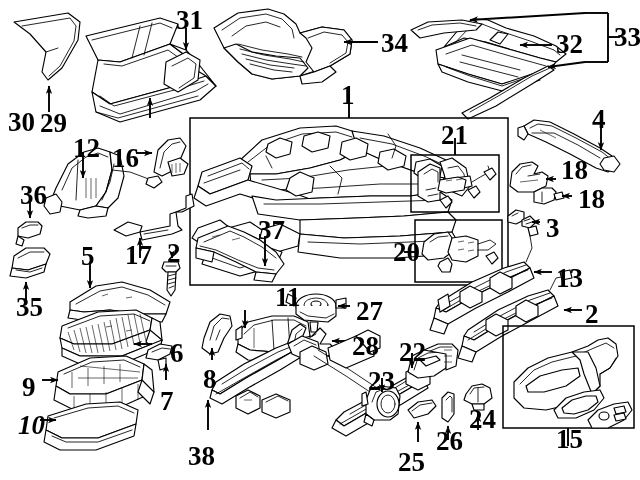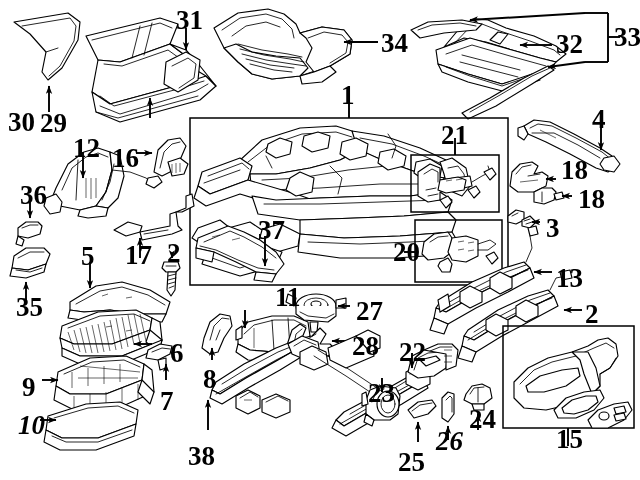--- a/index.html
+++ b/index.html
@@ -524,23 +524,23 @@
   <div class="lbl sz-lg" style="left:393px;top:239px;">20</div>
   <div class="lbl sz-lg" style="left:16px;top:287px;margin-top:7px;">35</div>
   <div class="lbl sz-lg" style="left:556px;top:265px;">13</div>
   <div class="lbl sz-lg" style="left:229px;top:284px;margin-left:46px;">11</div>
   <div class="lbl sz-lg" style="left:356px;top:298px;">27</div>
   <div class="lbl sz-lg" style="left:585px;top:301px;">2</div>
   <div class="lbl sz-lg" style="left:170px;top:340px;">6</div>
   <div class="lbl sz-lg" style="left:352px;top:333px;">28</div>
   <div class="lbl sz-lg" style="left:399px;top:339px;">22</div>
   <div class="lbl sz-lg" style="left:22px;top:374px;">9</div>
-  <div class="lbl sz-lg" style="left:368px;top:368px;margin-top:12px;">23</div>
+  <div class="lbl sz-lg" style="left:368px;top:368px;">23</div>
   <div class="lbl sz-lg" style="left:203px;top:366px;">8</div>
   <div class="lbl sz-lg" style="left:160px;top:388px;">7</div>
   <div class="lbl sz-lg" style="left:469px;top:406px;">24</div>
   <div class="lbl sz-lg" style="left:18px;top:412px;font-style:italic;">10</div>
-  <div class="lbl sz-lg" style="left:436px;top:428px;font-style:italic;">26</div>
+  <div class="lbl sz-lg" style="left:436px;top:428px;">26</div>
   <div class="lbl sz-lg" style="left:398px;top:449px;">25</div>
   <div class="lbl sz-lg" style="left:188px;top:443px;">38</div>
   <div class="lbl sz-lg" style="left:556px;top:426px;">15</div>
 
 </div>
 
 </body></html>

